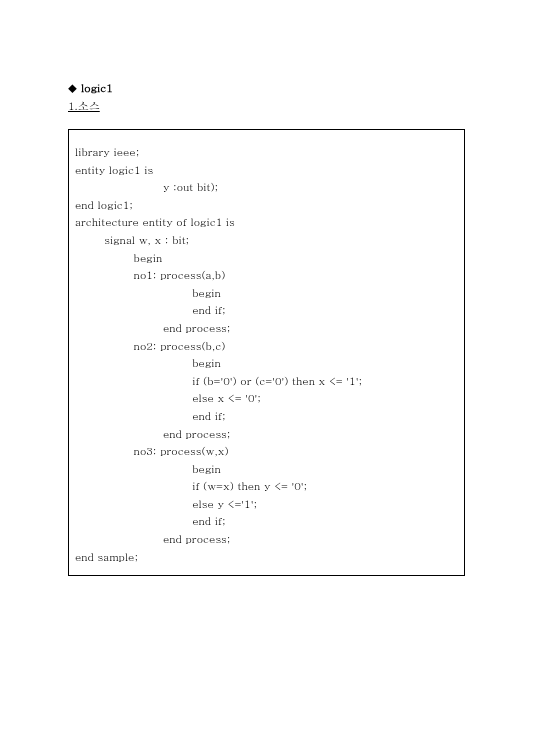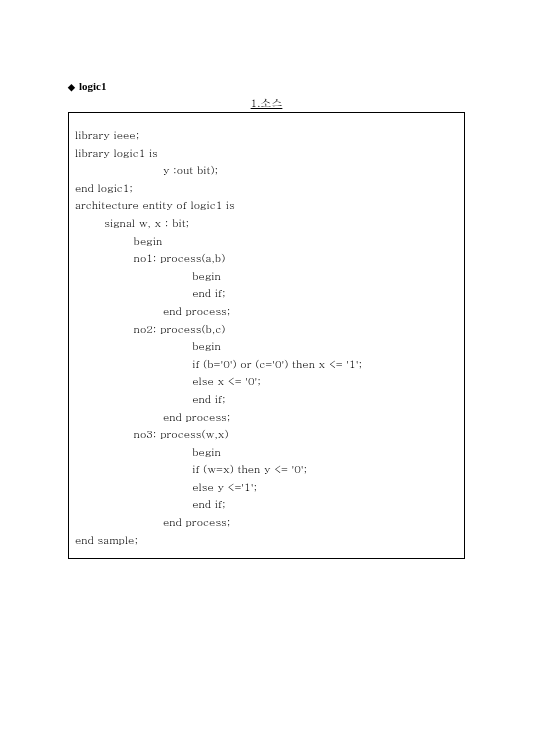--- a/index.html
+++ b/index.html
@@ -13,31 +13,29 @@
       background: #ffffff;
       font-family: Batang, serif;
       padding: 80px 68px 40px 68px;
       font-size: 11px;
       color: #000;
     }
     .title-line {
       font-weight: bold;
       margin-bottom: 3px;
       font-size: 11px;
-      font-family: Liberation Serif, serif;
     }
     .diamond {
       font-size: 9px;
       margin-right: 4px;
     }
     .subtitle {
       text-decoration: underline;
       font-size: 11px;
-      margin-bottom: 2px;
-      text-align: center;
+      margin-bottom: 16px;
     }
     .code-box {
       border: 1px solid #000;
       padding: 13px 6px 10px 6px;
       font-family: serif;
       font-size: 11px;
       width: 100%;
     }
     .code-line {
       white-space: pre;
@@ -49,21 +47,21 @@
 <body>
 
 <div class="title-line">
   <span class="diamond">◆</span><span>logic1</span>
 </div>
 <div class="subtitle">1.소스</div>
 
 <div class="code-box">
   <div class="code-line">library ieee;</div>
   <div class="code-line"></div>
-  <div class="code-line">library logic1 is</div>
+  <div class="code-line">entity logic1 is</div>
   <div class="code-line">                        y :out bit);</div>
   <div class="code-line">end logic1;</div>
   <div class="code-line"></div>
   <div class="code-line">architecture entity of logic1 is</div>
   <div class="code-line">        signal w, x : bit;</div>
   <div class="code-line">                begin</div>
   <div class="code-line">                no1: process(a,b)</div>
   <div class="code-line">                                begin</div>
   <div class="code-line">                                end if;</div>
   <div class="code-line">                        end process;</div>

